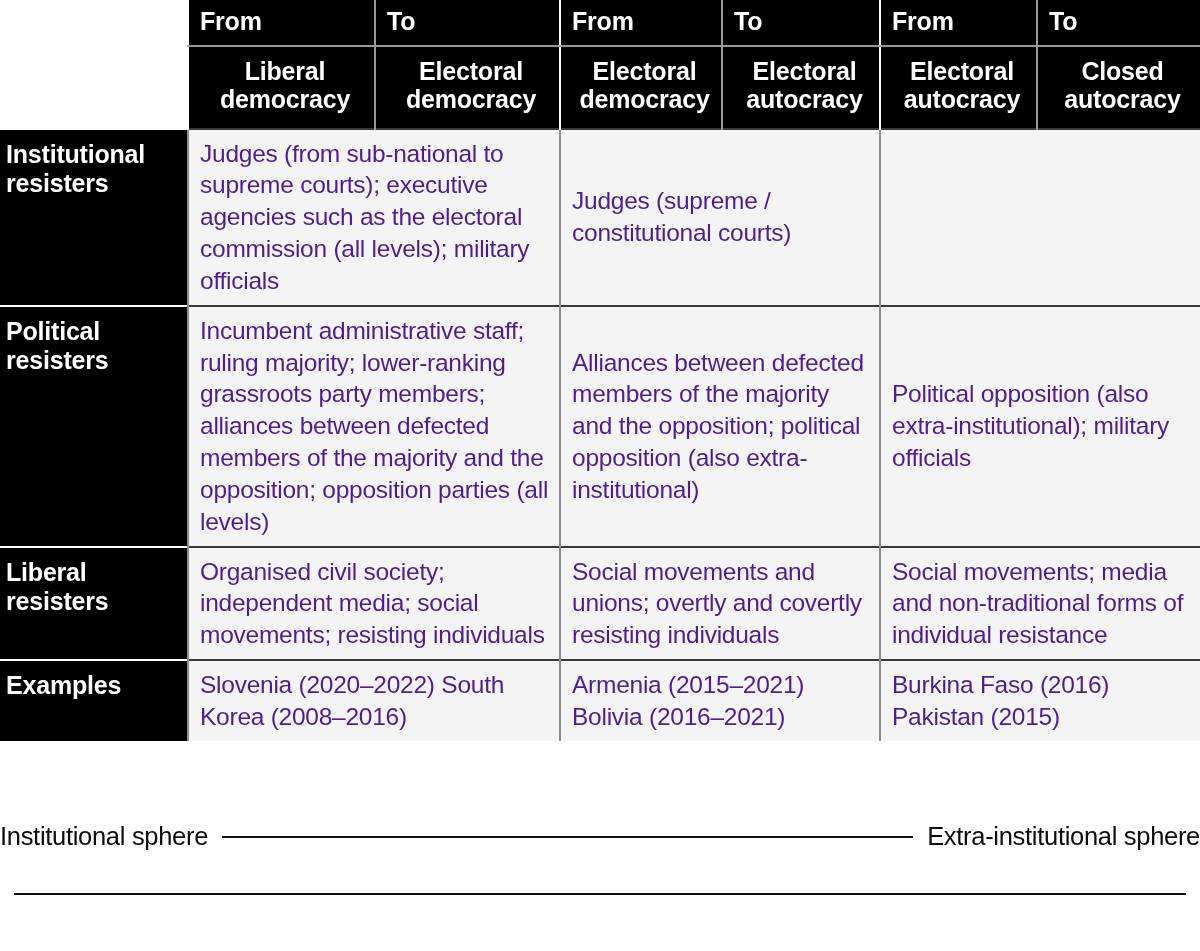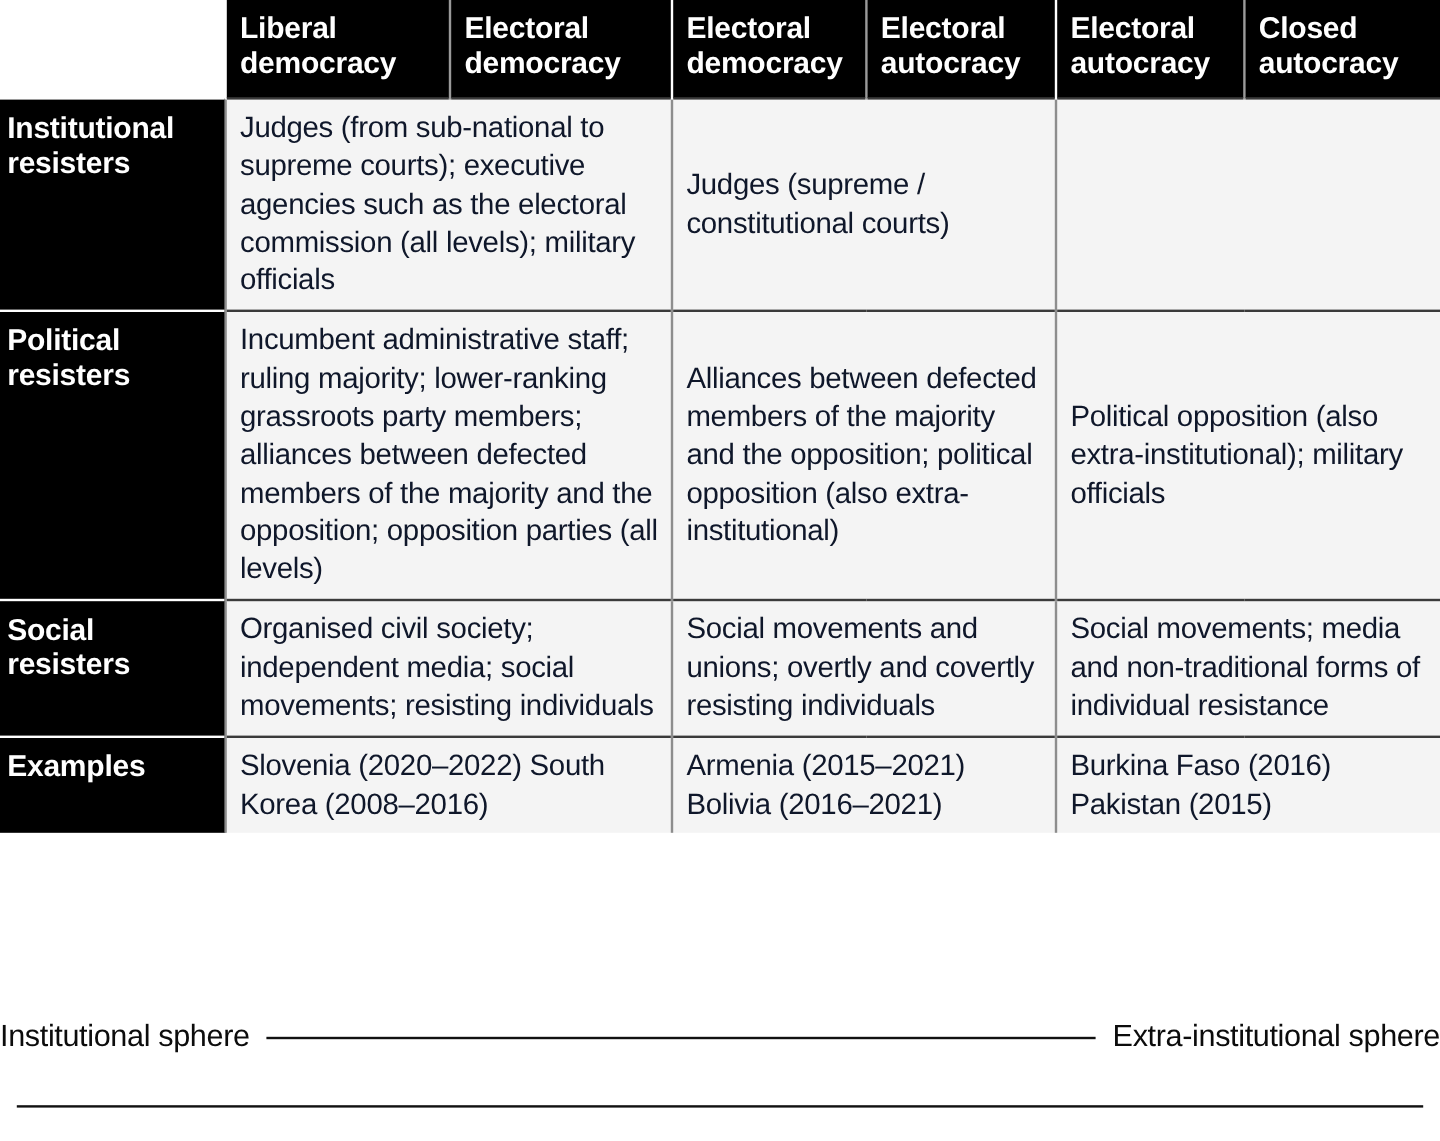--- a/index.html
+++ b/index.html
@@ -54,21 +54,21 @@
     letter-spacing: -0.2px;
   }
 
   th.hdr.first-of-pair { border-left: 2px solid #ffffff; }
 
   th.hdr2 {
     background: #000000;
     color: #ffffff;
     font-weight: bold;
     font-size: 25px;
-    text-align: left;
+    text-align: center;
     vertical-align: top;
     padding: 10px 4px 14px 11px;
     border-left: 2px solid #9a9a9a;
     border-bottom: none;
     line-height: 1.14;
     letter-spacing: -0.2px;
   }
 
   th.hdr2.first-of-pair { border-left: 2px solid #ffffff; }
 
@@ -82,39 +82,39 @@
     vertical-align: top;
     padding: 10px 11px 10px 6px;
     border-top: 2px solid #ffffff;
     line-height: 1.16;
     letter-spacing: -0.2px;
   }
 
   
   td.cell {
     background: #f4f4f4;
-    color: #0f172a;
+    color: #4c1d95;
     font-size: 24.5px;
     text-align: left;
     vertical-align: middle;
     padding: 8px 10px 8px 11px;
     border-left: 2px solid #8d8d8d;
     border-top: 2px solid #3a3a3a;
     line-height: 1.30;
     letter-spacing: -0.25px;
   }
 
   td.cell.top-align { vertical-align: top; }
   td.cell.empty { }
 
   
   .scales {
     position: absolute;
     left: 0;
-    top: 836px;
+    top: 808px;
     width: 1200px;
   }
 
   .scale-row {
     display: flex;
     align-items: center;
     width: 1200px;
     height: 57px;
   }
 
@@ -145,20 +145,29 @@
         <col class="c2">
         <col class="c3">
         <col class="c4">
         <col class="c5">
         <col class="c6">
     </colgroup>
 
     <thead>
       <tr>
         <th class="corner"></th>
+        <th class="hdr first-of-pair">From</th>
+        <th class="hdr">To</th>
+        <th class="hdr first-of-pair">From</th>
+        <th class="hdr">To</th>
+        <th class="hdr first-of-pair">From</th>
+        <th class="hdr">To</th>
+      </tr>
+      <tr>
+        <th class="corner"></th>
         <th class="hdr2 first-of-pair">Liberal democracy</th>
         <th class="hdr2">Electoral democracy</th>
         <th class="hdr2 first-of-pair">Electoral democracy</th>
         <th class="hdr2">Electoral autocracy</th>
         <th class="hdr2 first-of-pair">Electoral autocracy</th>
         <th class="hdr2">Closed autocracy</th>
       </tr>
     </thead>
 
     <tbody>
@@ -171,21 +180,21 @@
       </tr>
 
       <tr>
         <th class="rowhead">Political resisters</th>
         <td class="cell top-align" colspan="2">Incumbent administrative staff; ruling majority; lower-ranking grassroots party members; alliances between defected members of the majority and the opposition; opposition parties (all levels)</td>
         <td class="cell" colspan="2">Alliances between defected members of the majority and the opposition; political opposition (also extra-institutional)</td>
         <td class="cell" colspan="2">Political opposition (also extra-institutional); military officials</td>
       </tr>
 
       <tr>
-        <th class="rowhead">Social resisters</th>
+        <th class="rowhead">Liberal resisters</th>
         <td class="cell top-align" colspan="2">Organised civil society; independent media; social movements; resisting individuals</td>
         <td class="cell top-align" colspan="2">Social movements and unions; overtly and covertly resisting individuals</td>
         <td class="cell top-align" colspan="2">Social movements; media and non-traditional forms of individual resistance</td>
       </tr>
 
       <tr>
         <th class="rowhead">Examples</th>
         <td class="cell top-align" colspan="2">Slovenia (2020–2022) South Korea (2008–2016)</td>
         <td class="cell top-align" colspan="2">Armenia (2015–2021) Bolivia (2016–2021)</td>
         <td class="cell top-align" colspan="2">Burkina Faso (2016) Pakistan (2015)</td>

